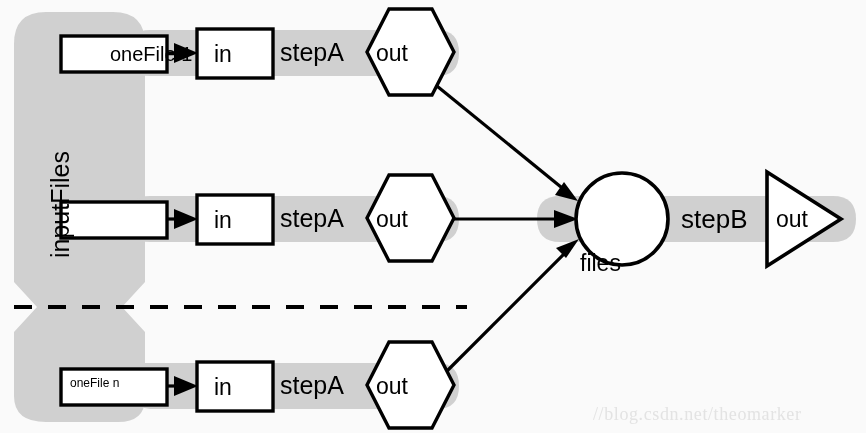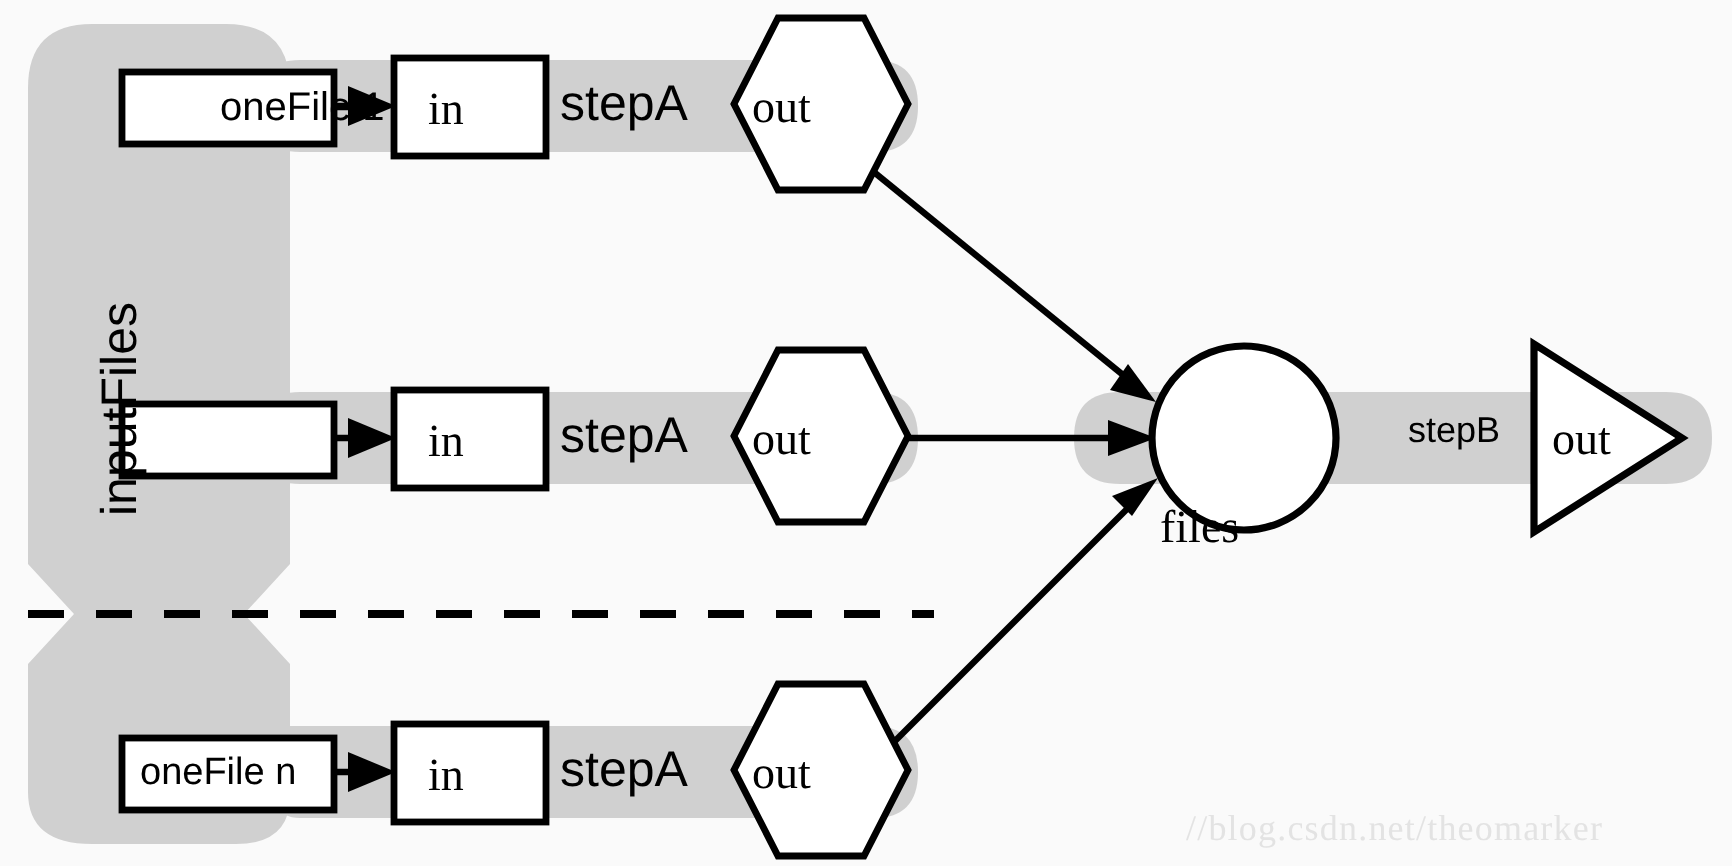--- a/index.html
+++ b/index.html
@@ -22,21 +22,21 @@
     width: 866px;
     height: 433px;
   }
   .txt {
     position: absolute;
     white-space: pre;
     color: #000000;
     line-height: 1;
   }
   .mono {
-    font-family: Liberation Serif, serif;
+    font-family: Liberation Sans, sans-serif;
     text-align: right;
   }
   .sans {
     font-family: "Liberation Sans", sans-serif;
   }
   .vlabel {
     position: absolute;
     transform-origin: 0 0;
     transform: rotate(-90deg);
     white-space: pre;
@@ -139,24 +139,24 @@
 
   <div class="txt sans" style="left:70px; top:44px; font-size:20px;margin-left:40px;">oneFile 1</div>
   <div class="txt mono" style="left:214px; top:43px; font-size:23px;">in</div>
   <div class="txt sans" style="left:280px; top:40px; font-size:25px;">stepA</div>
   <div class="txt mono" style="left:376px; top:42px; font-size:23px;">out</div>
 
   <div class="txt mono" style="left:214px; top:209px; font-size:23px;">in</div>
   <div class="txt sans" style="left:280px; top:206px; font-size:25px;">stepA</div>
   <div class="txt mono" style="left:376px; top:208px; font-size:23px;">out</div>
 
-  <div class="txt sans" style="left:70px; top:377px; font-size:19px;">oneFile n</div>
+  <div class="txt sans" style="left:70px; top:377px; font-size:12px;">oneFile n</div>
   <div class="txt mono" style="left:214px; top:376px; font-size:23px;">in</div>
   <div class="txt sans" style="left:280px; top:373px; font-size:25px;">stepA</div>
   <div class="txt mono" style="left:376px; top:375px; font-size:23px;">out</div>
 
   <div class="txt mono" style="left:580px; top:208px; font-size:23px;margin-top:44px;">files</div>
-  <div class="txt sans" style="left:704px; top:206px; font-size:18px;">stepB</div>
+  <div class="txt sans" style="left:681px; top:206px; font-size:26px;">stepB</div>
   <div class="txt mono" style="left:776px; top:208px; font-size:23px;">out</div>
 
   <div class="wm" style="left:593px; top:405px; font-size:18px;">//blog.csdn.net/theomarker</div>
 
 </div>
 
 </body></html>

